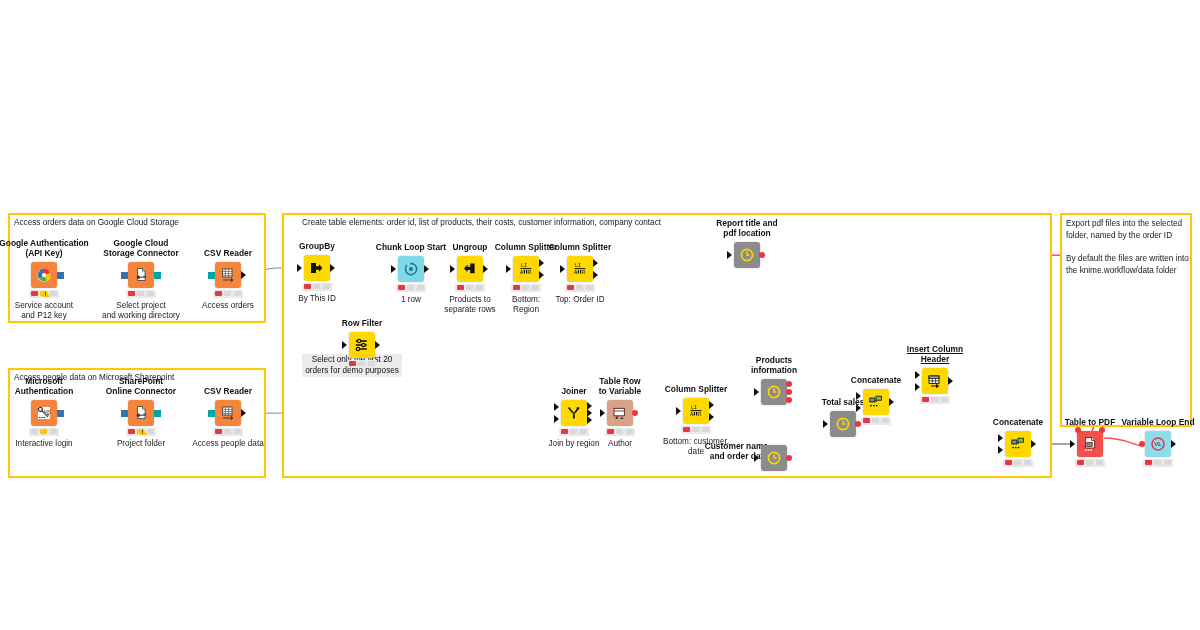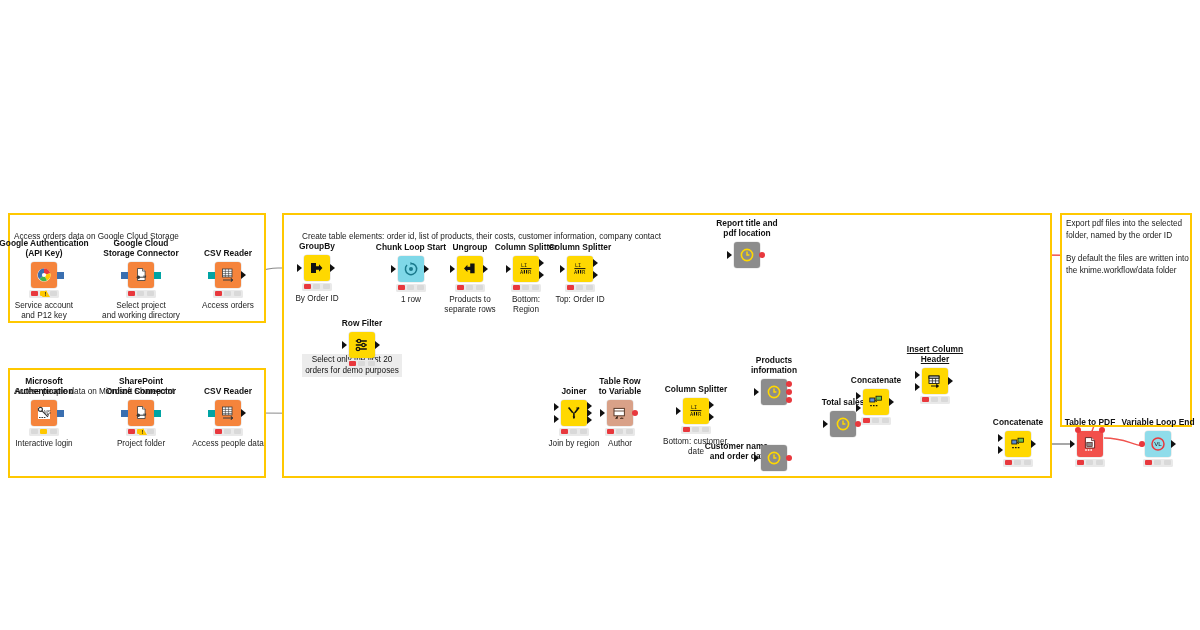--- a/index.html
+++ b/index.html
@@ -23,21 +23,20 @@
     font-size:8.2px;
     line-height:1.42;
     color:#1a1a1a;
     white-space:pre-line;
   }
   .annot-title {
     position:absolute;
     font-size:8.2px;
     color:#1a1a1a;
     white-space:nowrap;
-    margin-top:14px;
   }
 
   
   #wires { position:absolute; inset:0; width:1200px; height:630px; pointer-events:none; }
 
   
   .node { position:absolute; width:0; height:0; }
   .node .body {
     position:absolute;
     left:-13px; top:-13px;
@@ -348,21 +347,21 @@
         <path d="M2 3 h5 v3.2 h3 v-2 l3.4 3.8 l-3.4 3.8 v-2 h-3 v3.2 h-5 z" fill="#111"></path>
       </svg>
     </div>
     <div class="port tri" style="left:-20px; top:-4.2px;"></div>
     <div class="port tri" style="left:13px; top:-4.2px;"></div>
     <div class="status">
       <i class="red"></i>
         <i></i>
         <i></i>
     </div>
-    <div class="sub">By Order ID</div>
+    <div class="sub">By This ID</div>
   </div>
 
   <div class="node" style="left:362px; top:345px;">
     <div class="lbl above">Row Filter</div>
     <div class="body c-yellow">
       <svg width="16" height="16" viewBox="0 0 16 16">
         <path d="M1.8 4 h11 M1.8 8 h11 M1.8 12 h11" stroke="#111" stroke-width="1.5"></path>
         <circle cx="5" cy="4" r="1.7" fill="#FFD800" stroke="#111" stroke-width="1.2"></circle>
         <circle cx="9.5" cy="8" r="1.7" fill="#FFD800" stroke="#111" stroke-width="1.2"></circle>
         <circle cx="4" cy="12" r="1.7" fill="#FFD800" stroke="#111" stroke-width="1.2"></circle>

